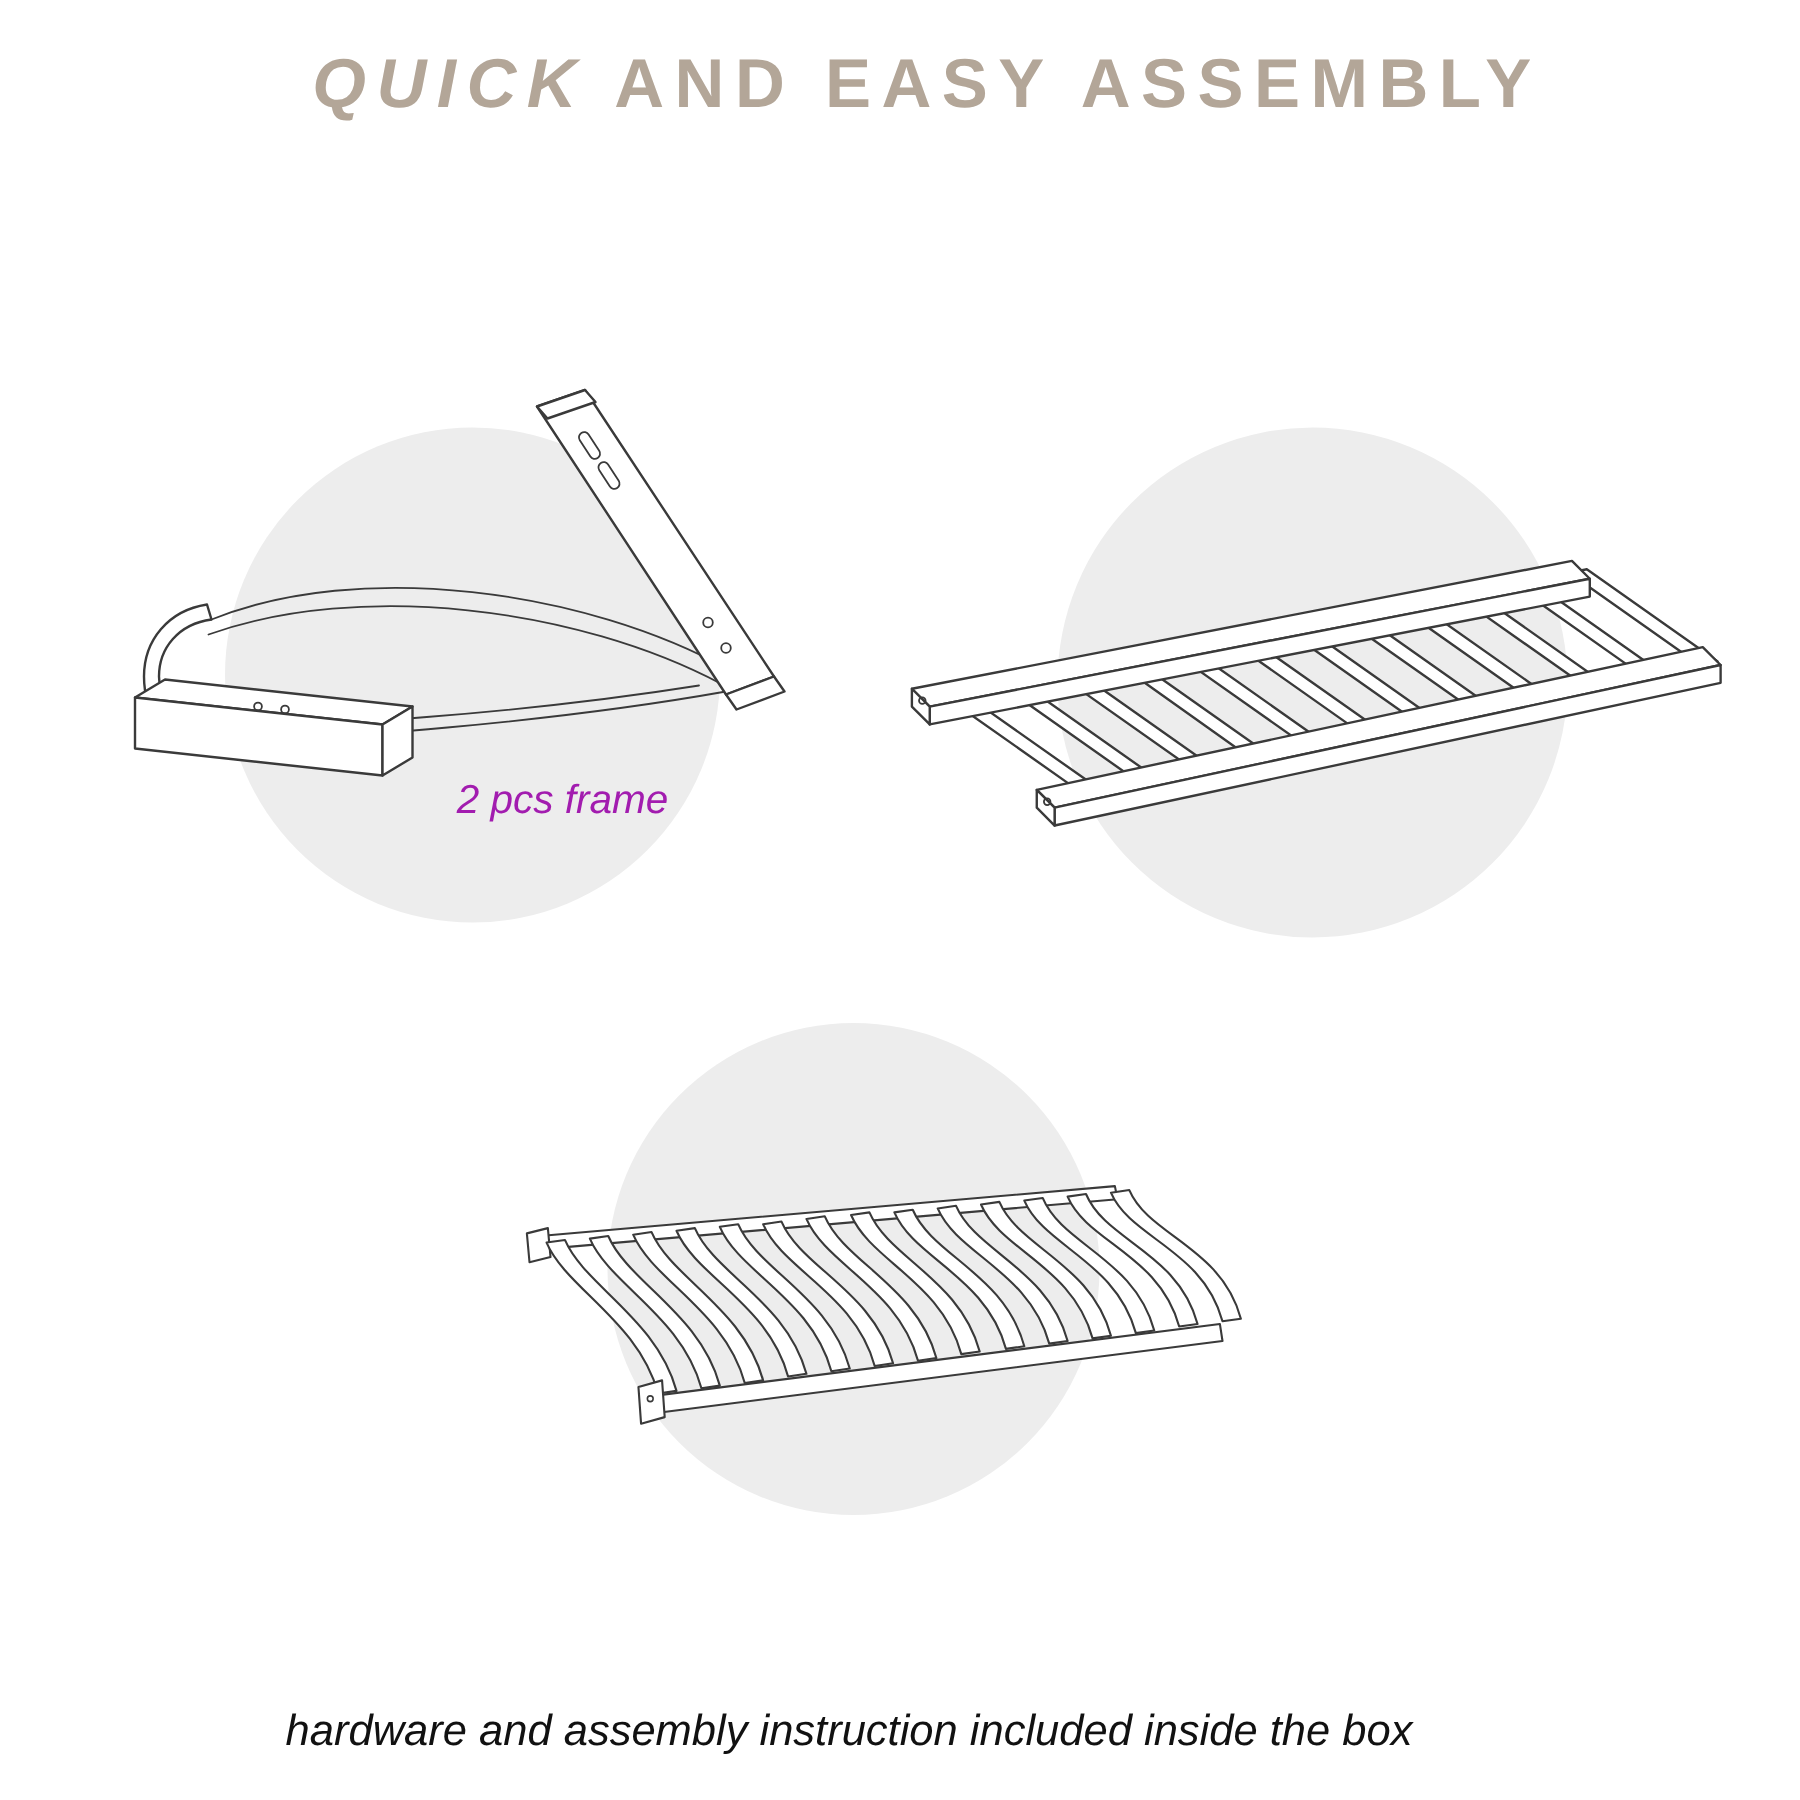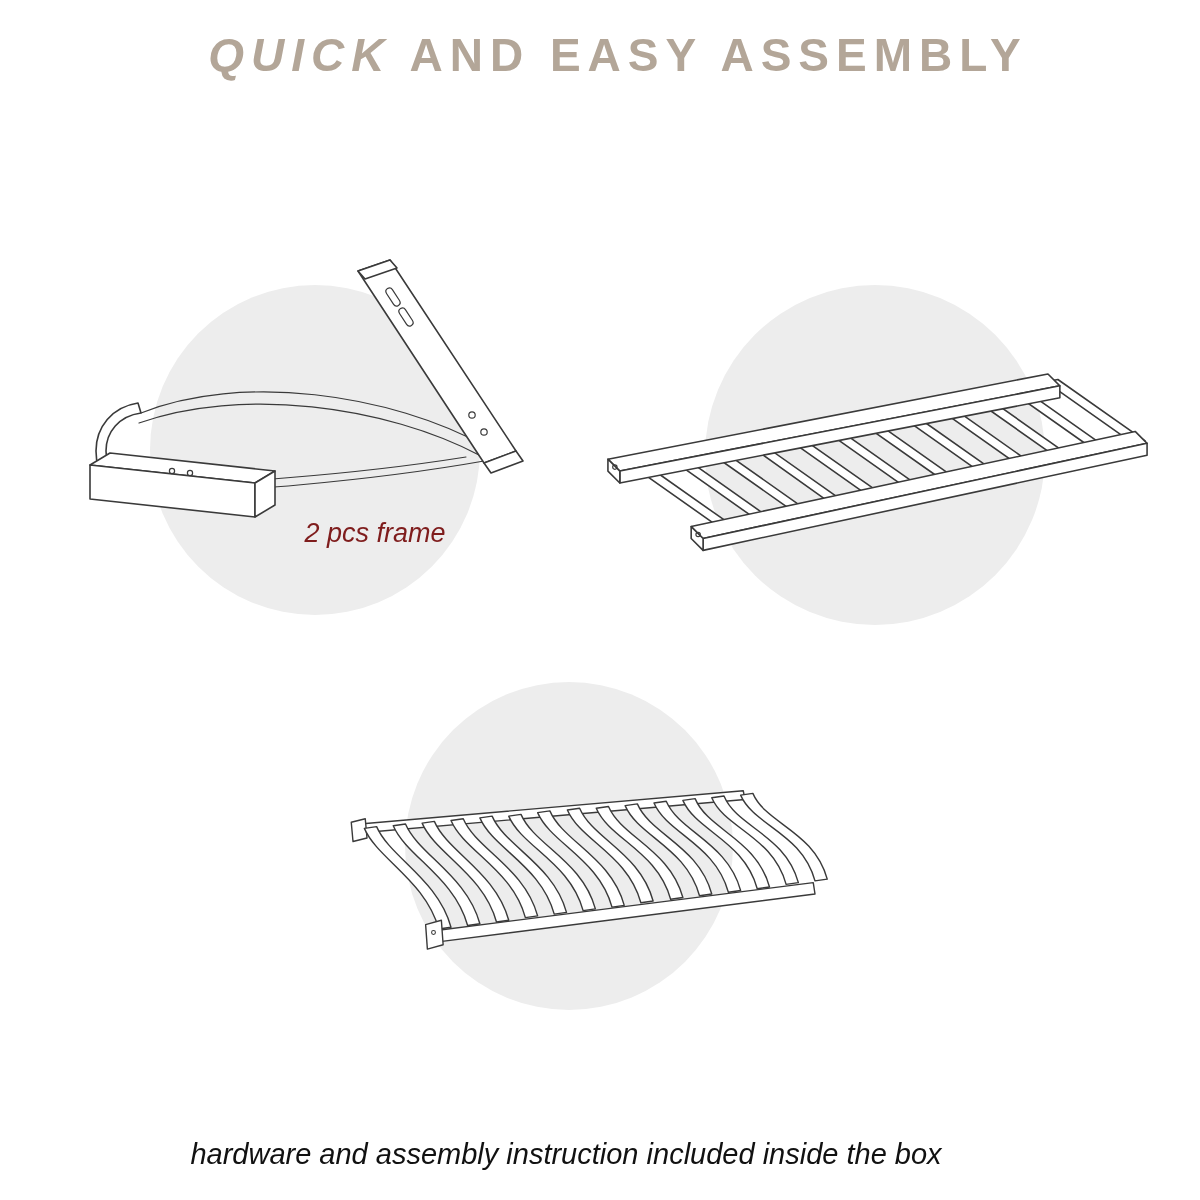--- a/index.html
+++ b/index.html
@@ -33,21 +33,21 @@
   .illus{position:absolute;}
   .illus1{left:60px;top:255px;width:480px;height:300px;}
   .illus2{left:600px;top:360px;width:555px;height:238px;}
   .illus3{left:325px;top:745px;width:525px;height:228px;}
   .frame-label{
     position:absolute;
     left:255px;top:518px;width:240px;
     text-align:center;
     font-style:italic;
     font-size:27px;
-    color:#7f1d1d;
+    color:#a21caf;
   }
   .caption{
     position:absolute;
     left:0;top:1138px;width:1132px;
     text-align:center;
     font-style:italic;
     font-size:29px;
     color:#111111;
   }
   svg .wh{fill:#ffffff;stroke:#3a3a3a;stroke-width:1.6;stroke-linejoin:round;}

